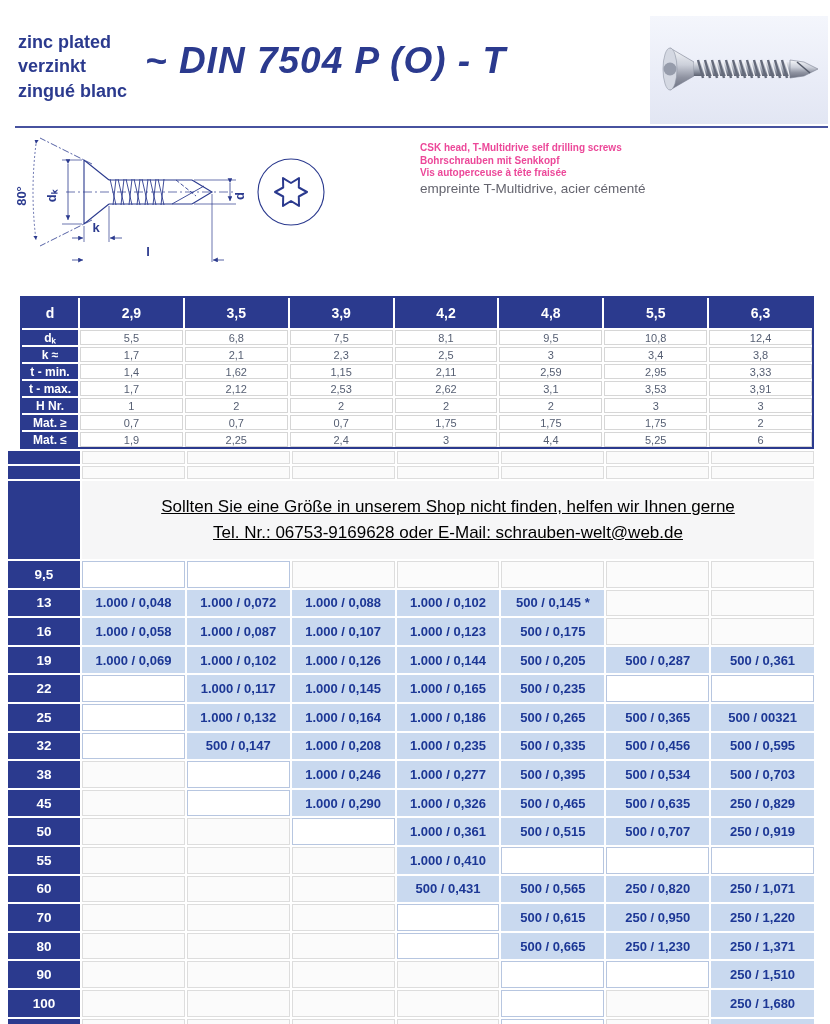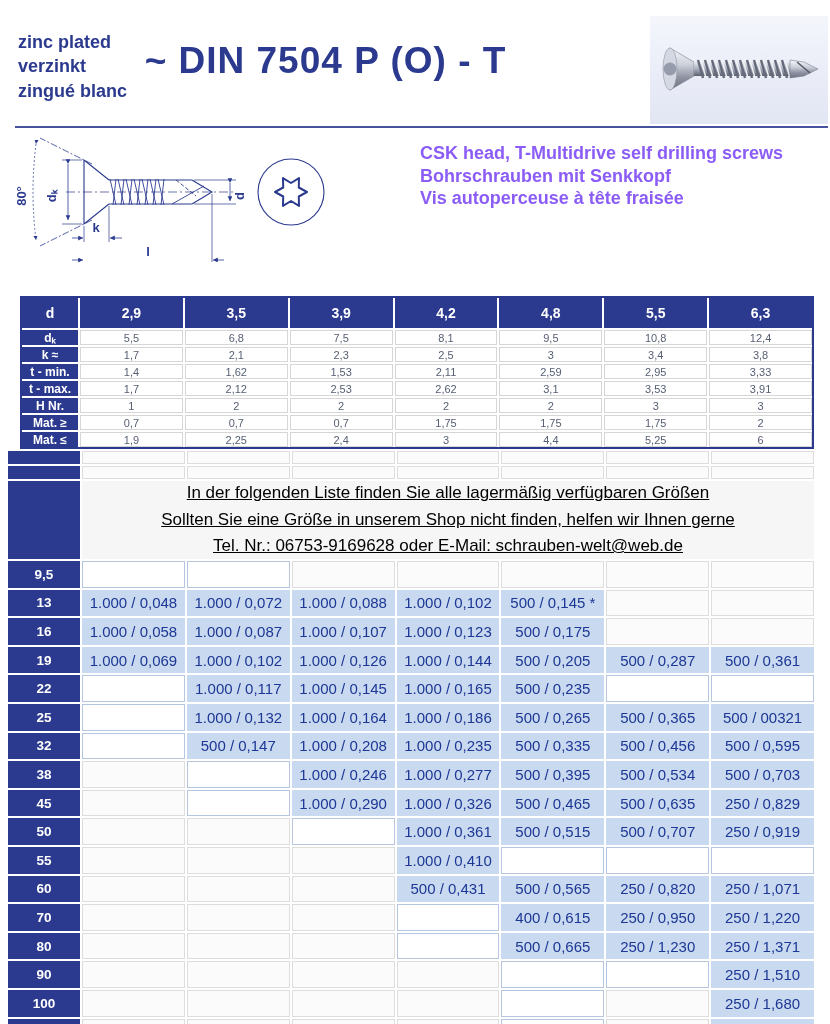--- a/index.html
+++ b/index.html
@@ -10,47 +10,47 @@
   }
   *{margin:0;padding:0;box-sizing:border-box;}
   html,body{width:830px;height:1024px;}
   body{
     position:relative;background:#fff;overflow:hidden;
     font-family:"Liberation Sans", sans-serif;
   }
   
   .plating{position:absolute;left:18px;top:30px;color:var(--navy);font-weight:bold;font-size:18px;line-height:1.35;}
   .page-title{position:absolute;left:6px;right:185px;top:40px;text-align:center;color:var(--navy);
-    font-weight:bold;font-size:37px;letter-spacing:1px;white-space:nowrap;}
+    font-weight:bold;font-size:37px;letter-spacing:1px;white-space:nowrap;font-style:italic;}
   .photo{position:absolute;left:650px;top:16px;width:178px;height:108px;
     background:linear-gradient(180deg,#f4f6fc 0%,#e9ecf7 60%,#e2e6f3 100%);}
   .divider{position:absolute;left:15px;top:126px;width:813px;height:2px;background:#47529f;}
   
   .drawing{position:absolute;left:6px;top:130px;width:340px;height:162px;}
   .descs{position:absolute;left:420px;top:142px;width:400px;}
-  .desc-title{font-size:18px;font-weight:bold;color:#8b5cf6;line-height:1.25;}
+  .desc-title{font-size:10px;font-weight:bold;color:#ec4899;line-height:1.25;}
   .desc-sub{font-size:13.5px;color:#64646e;margin-bottom:14px;line-height:1.3;}
   
   .tables{position:absolute;left:8px;top:296px;width:806px;}
   #dim-grid{
     margin-left:12px;width:794px;display:grid;
     grid-template-columns:56px repeat(7,1fr);gap:2px;
     border:2px solid var(--navy);background:#fff;
   }
   .hcell{background:var(--navy);color:#fff;font-weight:bold;font-size:14px;height:30px;
     display:flex;align-items:center;justify-content:center;}
   .lcell{background:var(--navy);color:#fff;font-weight:bold;font-size:12px;height:15px;
     display:flex;align-items:center;justify-content:center;}
   .dcell{background:#fff;border:1px solid #d6d6d6;color:#555e72;font-size:11px;height:15px;
     display:flex;align-items:center;justify-content:center;}
   #avail-grid{margin-top:2px;width:806px;display:grid;
     grid-template-columns:72px repeat(7,1fr);gap:2px;}
   .alabel{background:var(--navy);color:#fff;font-weight:bold;font-size:13.5px;
     display:flex;align-items:center;justify-content:center;}
-  .val{background:var(--cellblue);color:var(--valtext);font-weight:normal;font-size:15px;
+  .val{background:var(--cellblue);color:var(--valtext);font-weight:bold;font-size:13px;
     display:flex;align-items:center;justify-content:center;white-space:nowrap;}
   .cw{background:#ffffff;border:1px solid #b7c6e0;}
   .c0{background:#fbfbfb;border:1px solid #dddddd;}
   .cb{background:var(--cellblue);}
   .r{height:26.6px;}
   .rs{height:13px;}
   .rn{height:78px;}
   .notice-cell{grid-column:2 / -1;background:#f6f6f7;display:flex;flex-direction:column;
     align-items:center;justify-content:center;}
   .notice-line{font-size:17px;color:#000;text-decoration:underline;line-height:1.55;white-space:nowrap;}
@@ -157,20 +157,21 @@
 
 <div class="descs">
   <div>
     <div class="desc-title">CSK head, T-Multidrive self drilling screws</div>
   </div>
   <div>
     <div class="desc-title">Bohrschrauben mit Senkkopf</div>
   </div>
   <div>
     <div class="desc-title">Vis autoperceuse à tête fraisée</div>
+    <div class="desc-sub">empreinte T-Multidrive, acier cémenté</div>
   </div>
 </div>
 
 <div class="tables">
   <div id="dim-grid">
       <div class="hcell">d</div>
       <div class="hcell">2,9</div>
       <div class="hcell">3,5</div>
       <div class="hcell">3,9</div>
       <div class="hcell">4,2</div>
@@ -189,21 +190,21 @@
       <div class="dcell">1,7</div>
       <div class="dcell">2,1</div>
       <div class="dcell">2,3</div>
       <div class="dcell">2,5</div>
       <div class="dcell">3</div>
       <div class="dcell">3,4</div>
       <div class="dcell">3,8</div>
       <div class="lcell">t - min.</div>
       <div class="dcell">1,4</div>
       <div class="dcell">1,62</div>
-      <div class="dcell">1,53</div>
+      <div class="dcell">1,15</div>
       <div class="dcell">2,11</div>
       <div class="dcell">2,59</div>
       <div class="dcell">2,95</div>
       <div class="dcell">3,33</div>
       <div class="lcell">t - max.</div>
       <div class="dcell">1,7</div>
       <div class="dcell">2,12</div>
       <div class="dcell">2,53</div>
       <div class="dcell">2,62</div>
       <div class="dcell">3,1</div>
@@ -246,21 +247,20 @@
       <div class="alabel rs"></div>
       <div class="c0 rs"></div>
       <div class="c0 rs"></div>
       <div class="c0 rs"></div>
       <div class="c0 rs"></div>
       <div class="c0 rs"></div>
       <div class="c0 rs"></div>
       <div class="c0 rs"></div>
       <div class="alabel rn"></div>
       <div class="notice-cell rn">
-        <div class="notice-line">In der folgenden Liste finden Sie alle lagermäßig verfügbaren Größen</div>
         <div class="notice-line">Sollten Sie eine Größe in unserem Shop nicht finden, helfen wir Ihnen gerne</div>
         <div class="notice-line">Tel. Nr.: 06753-9169628 oder E-Mail: schrauben-welt@web.de</div>
       </div>
       <div class="alabel r">9,5</div>
       <div class="cw r"></div>
       <div class="cw r"></div>
       <div class="c0 r"></div>
       <div class="c0 r"></div>
       <div class="c0 r"></div>
       <div class="c0 r"></div>
@@ -351,21 +351,21 @@
       <div class="c0 r"></div>
       <div class="val r">500 / 0,431</div>
       <div class="val r">500 / 0,565</div>
       <div class="val r">250 / 0,820</div>
       <div class="val r">250 / 1,071</div>
       <div class="alabel r">70</div>
       <div class="c0 r"></div>
       <div class="c0 r"></div>
       <div class="c0 r"></div>
       <div class="cw r"></div>
-      <div class="val r">400 / 0,615</div>
+      <div class="val r">500 / 0,615</div>
       <div class="val r">250 / 0,950</div>
       <div class="val r">250 / 1,220</div>
       <div class="alabel r">80</div>
       <div class="c0 r"></div>
       <div class="c0 r"></div>
       <div class="c0 r"></div>
       <div class="cw r"></div>
       <div class="val r">500 / 0,665</div>
       <div class="val r">250 / 1,230</div>
       <div class="val r">250 / 1,371</div>

